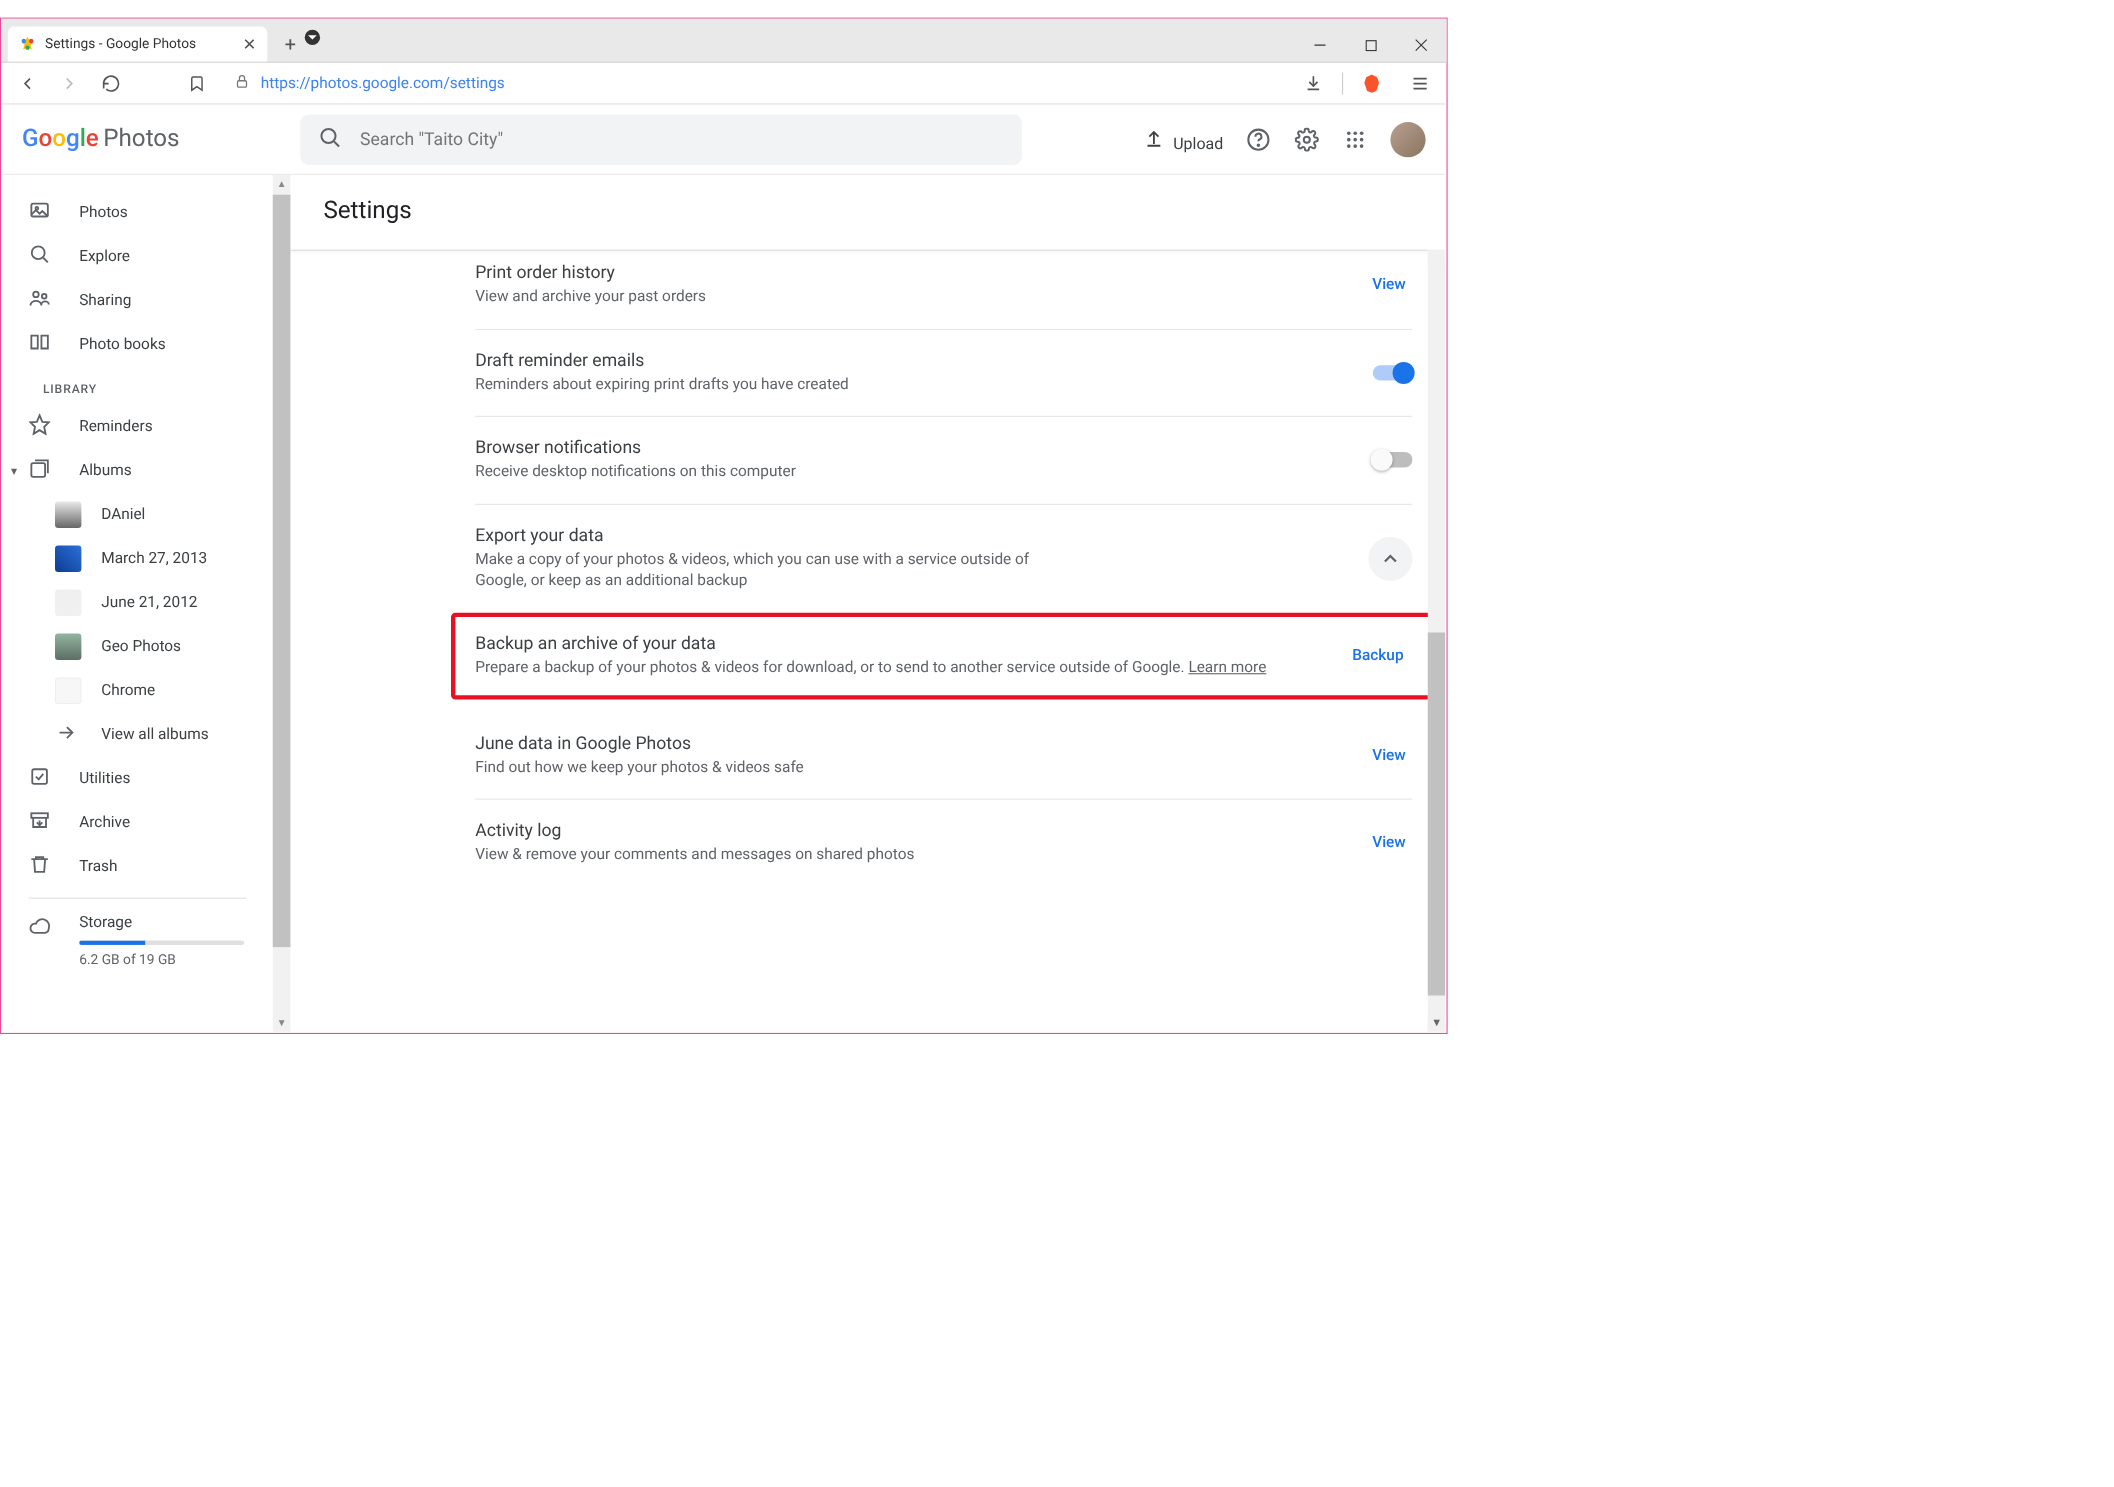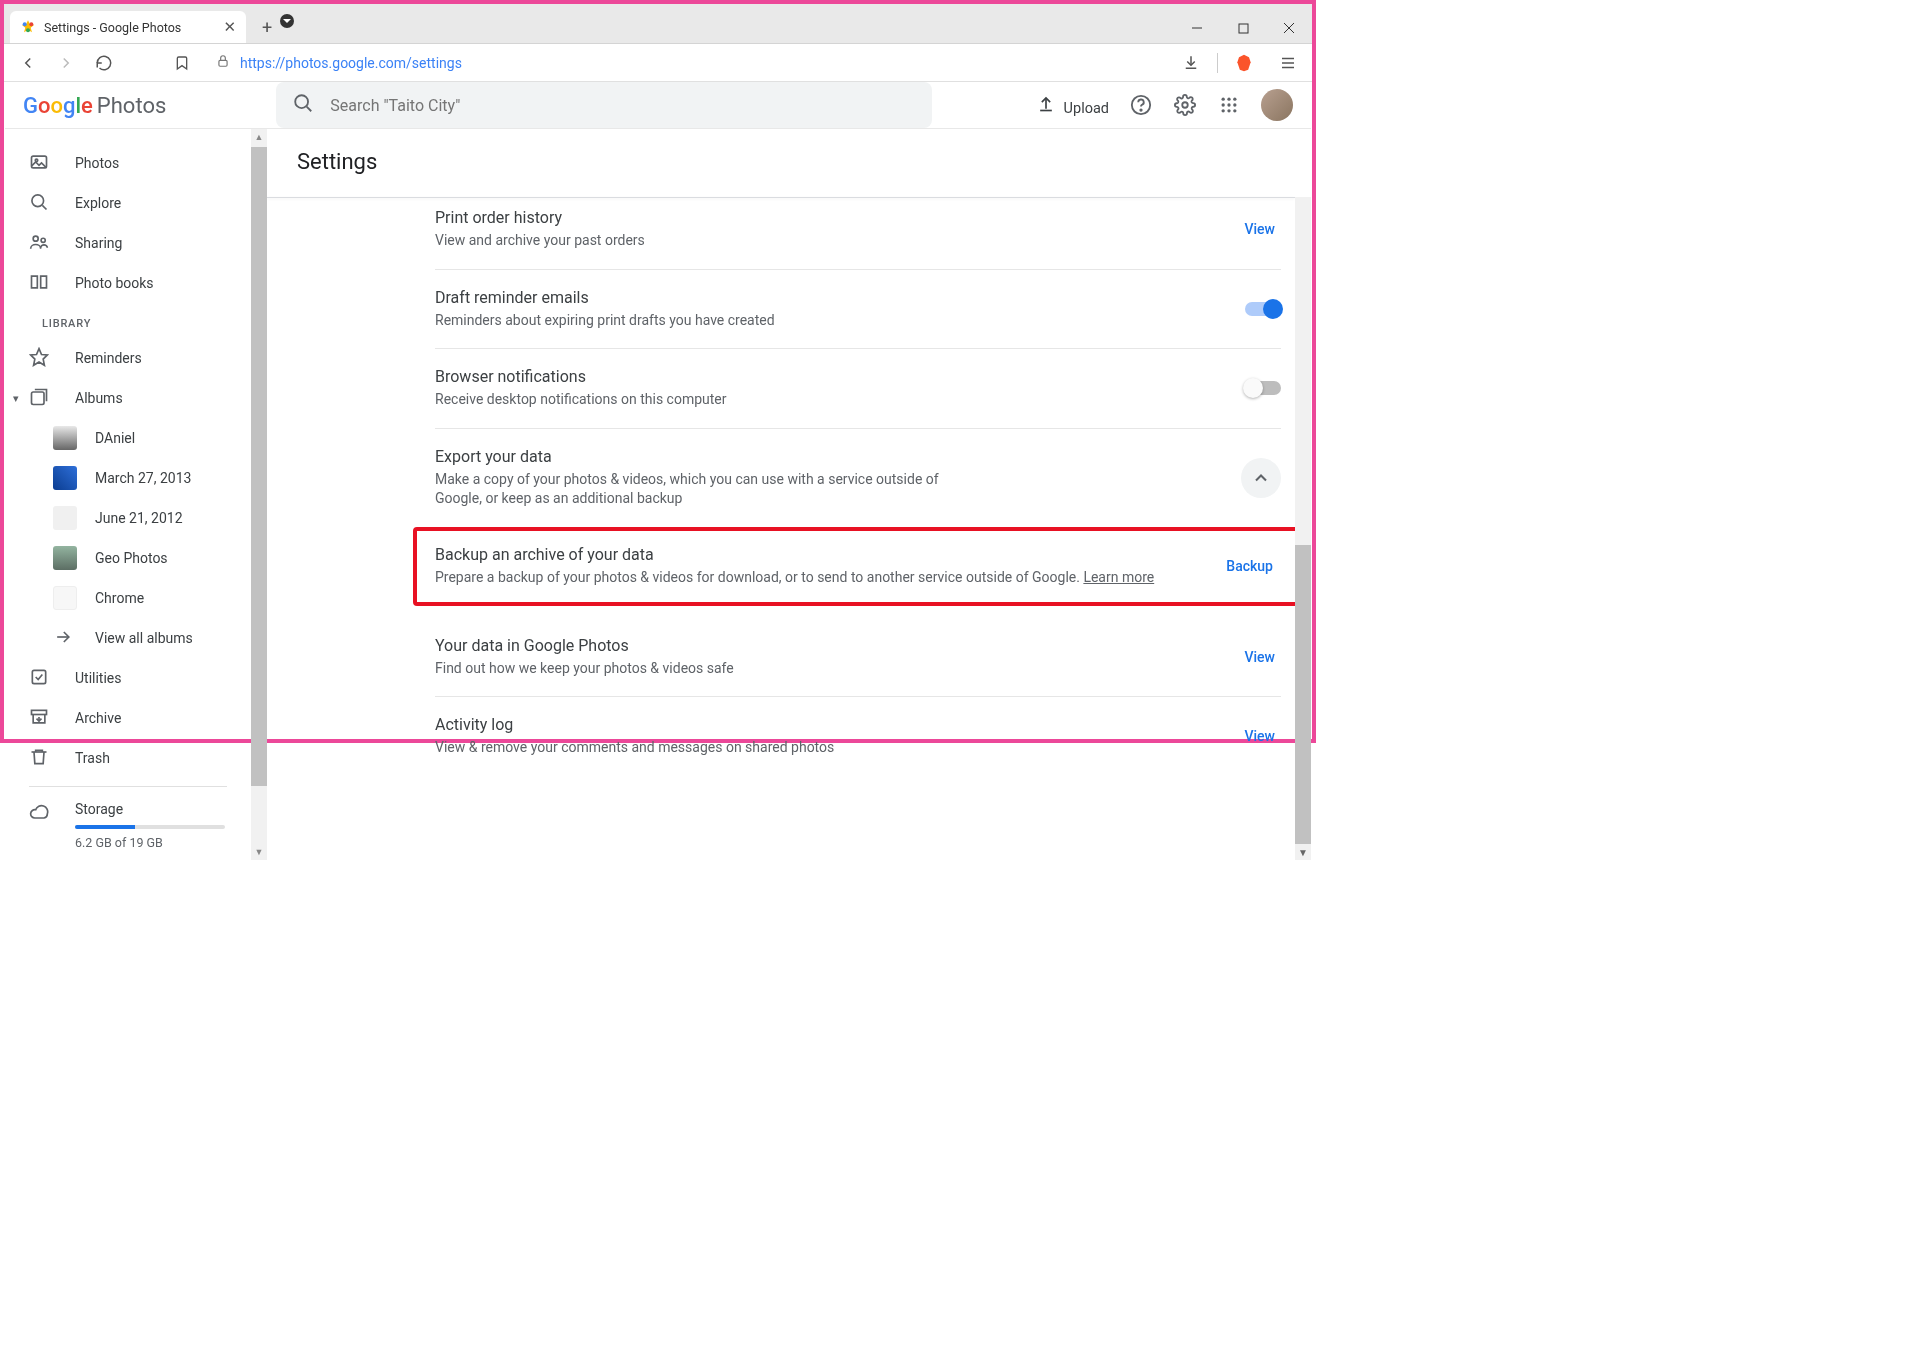--- a/index.html
+++ b/index.html
@@ -1,19 +1,19 @@
 <!DOCTYPE html>
 <html><head>
 <meta charset="utf-8">
 <style>
 * { margin: 0; padding: 0; box-sizing: border-box; font-family: Roboto, Arial, sans-serif; }
 body { width: 1922px; height: 1352px; background: #fff; overflow: hidden; position: relative; }
 
 
-.browser-chrome { border: 4px solid #ec4899; width: 1316px; height: 743px; position: absolute; left:0; top:0; background:#fff;}
+.browser-chrome { border: 1px solid #ec4899; width: 1316px; height: 924px; position: absolute; left:0; top:16px; background:#fff;}
 .title-bar { height: 40px; background: #e9e9e9; display: flex; align-items: flex-end; border-bottom:1px solid #d4d4d4;}
 .tab { display:flex; align-items:center; height: 32px; background:#fff; border-radius:6px 6px 0 0; padding:0 10px; margin-left:6px; width:236px; gap:8px; font-size:12.5px; color:#333;}
 .tab .favicon{width:16px;height:16px;}
 .tab .title{flex:1;white-space:nowrap;overflow:hidden;}
 .tab .close{color:#555;font-size:15px;line-height:1;}
 .newtab{width:26px;height:26px;display:flex;align-items:center;justify-content:center;color:#555;font-size:18px;margin-left:8px;margin-bottom:3px;}
 .win-controls{margin-left:auto;display:flex;gap:0;}
 .win-btn{width:46px;height:30px;display:flex;align-items:center;justify-content:center;color:#333;}
 .shield-dot{width:14px;height:14px;border-radius:50%;background:#333;margin-right:14px;align-self:center;margin-bottom:6px;display:flex;align-items:center;justify-content:center;}
 .shield-dot svg{width:8px;height:8px;}
@@ -413,21 +413,21 @@
           <div class="highlight-box">
             <div class="setting-text">
               <div class="setting-title">Backup an archive of your data</div>
               <div class="setting-desc"><span>Prepare a backup of your photos &amp; videos for download, or to send to another service outside of Google. </span><a href="#">Learn more</a></div>
             </div>
             <div class="action-link">Backup</div>
           </div>
 
           <div class="setting-row" style="border-top:none;margin-top:12px;">
             <div class="setting-text">
-              <div class="setting-title">Your data in Google Photos</div>
+              <div class="setting-title">June data in Google Photos</div>
               <div class="setting-desc">Find out how we keep your photos &amp; videos safe</div>
             </div>
             <div class="action-link">View</div>
           </div>
 
           <div class="setting-row">
             <div class="setting-text">
               <div class="setting-title">Activity log</div>
               <div class="setting-desc">View &amp; remove your comments and messages on shared photos</div>
             </div>

